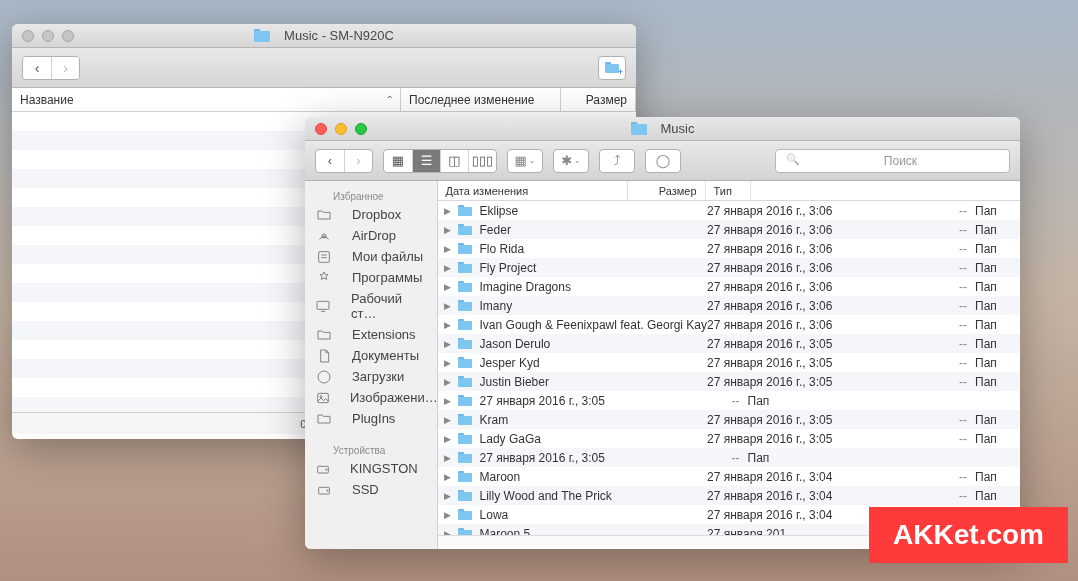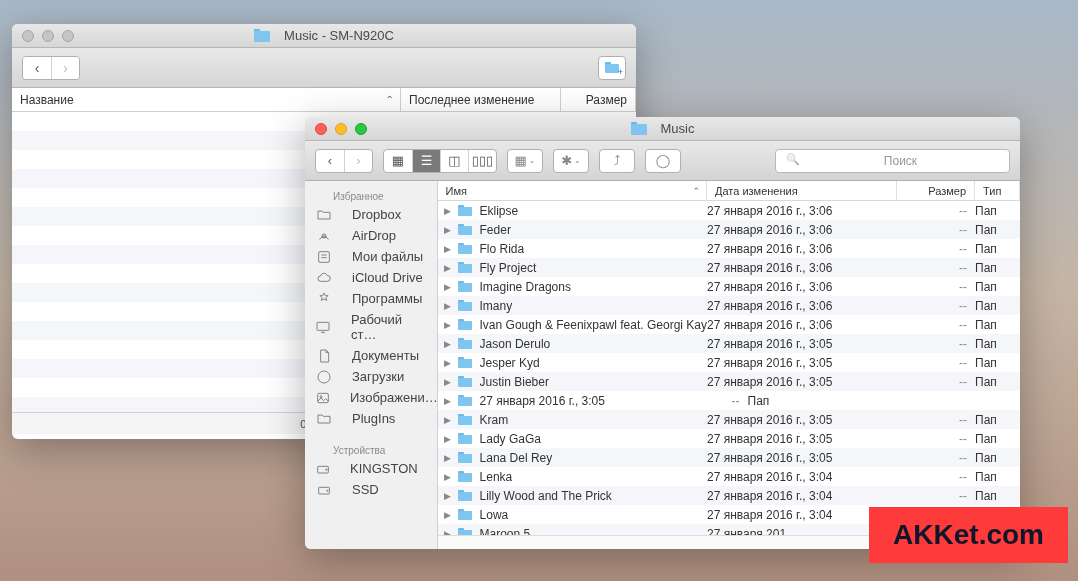--- a/index.html
+++ b/index.html
@@ -80,21 +80,21 @@
 .row { height: 19px; display: flex; align-items: center; font-size: 12px; color: #333; }
 .row:nth-child(even) { background: #f4f6fa; }
 .row .disc { width: 20px; text-align: center; color: #888; font-size: 9px; }
 .row .ico { width: 22px; display: flex; align-items: center; }
 .row .nm { flex: 1; white-space: nowrap; overflow: hidden; text-overflow: ellipsis; }
 .row .md { width: 190px; color: #333; white-space: nowrap; }
 .row .sz { width: 78px; text-align: right; padding-right: 8px; color: #888; }
 .row .tp { width: 45px; color: #333; white-space: nowrap; overflow: hidden; }
 .scroll-bottom { height: 14px; background: #fafafa; border-top: 1px solid #ddd; }
 
-.watermark { position: absolute; right: 10px; bottom: 18px; background: #ff3a3a; color: #0f172a; font-size: 28px; font-weight: 700; padding: 12px 24px; font-family: Arial, sans-serif; }
+.watermark { position: absolute; right: 10px; bottom: 18px; background: #ff3a3a; color: #ffffff; font-size: 28px; font-weight: 700; padding: 12px 24px; font-family: Arial, sans-serif; }
 
 svg.ico-sidebar { width: 16px; height: 16px; fill: none; stroke: #7a7a7a; stroke-width: 1.4; }
 </style>
 </head>
 <body>
 
 <div class="window win1">
   <div class="titlebar">
     <div class="traffic">
       <div class="tbtn gray"></div>
@@ -199,41 +199,41 @@
               <svg class="ico-sidebar" viewBox="0 0 24 24">
                 <rect x="4" y="4" width="16" height="16" rx="2"></rect>
                 <path d="M8 9h8M8 13h8"></path>
               </svg>
             </span>
             <span>Мои файлы</span>
           </div>
           <div class="sb-item">
             <span class="sb-icon">
               <svg class="ico-sidebar" viewBox="0 0 24 24">
-                <path d="M7 17a4 4 0 0 1 0-8 5 5 0 0 1 9.6-1A4 4 0 0 1 17 17z"></path>
-              </svg>
-            </span>
-            <span>iCloud Drive</span>
-          </div>
-          <div class="sb-item">
-            <span class="sb-icon">
-              <svg class="ico-sidebar" viewBox="0 0 24 24">
                 <path d="M12 3l2 4h4l-3 3 1 4-4-2-4 2 1-4-3-3h4z"></path>
               </svg>
             </span>
             <span>Программы</span>
           </div>
           <div class="sb-item">
             <span class="sb-icon">
               <svg class="ico-sidebar" viewBox="0 0 24 24">
                 <rect x="3" y="5" width="18" height="12" rx="1"></rect>
                 <path d="M9 20h6"></path>
               </svg>
             </span>
             <span>Рабочий ст…</span>
+          </div>
+          <div class="sb-item">
+            <span class="sb-icon">
+              <svg class="ico-sidebar" viewBox="0 0 24 24">
+                <path d="M3 6h6l2 2h10v10H3z"></path>
+              </svg>
+            </span>
+            <span>Extensions</span>
           </div>
           <div class="sb-item">
             <span class="sb-icon">
               <svg class="ico-sidebar" viewBox="0 0 24 24">
                 <path d="M7 3h8l4 4v14H7z"></path>
                 <path d="M15 3v4h4"></path>
               </svg>
             </span>
             <span>Документы</span>
           </div>
@@ -283,21 +283,20 @@
                 <rect x="4" y="8" width="16" height="10" rx="1"></rect>
                 <circle cx="17" cy="13" r="1"></circle>
               </svg>
             </span>
             <span>SSD</span>
           </div>
         </div>
     </div>
     <div class="main">
       <div class="columns2">
-        <div class="col2 name">Имя</div>
         <div class="col2 mod">Дата изменения</div>
         <div class="col2 size">Размер</div>
         <div class="col2 type">Тип</div>
       </div>
       <div class="filelist" id="filelist">
           <div class="row">
             <span class="disc">▶</span>
             <span class="ico">
               <span class="folder-icon sm"></span>
             </span>
@@ -423,31 +422,30 @@
             <span class="nm">Lady GaGa</span>
             <span class="md">27 января 2016 г., 3:05</span>
             <span class="sz">--</span>
             <span class="tp">Пап</span>
           </div>
           <div class="row">
             <span class="disc">▶</span>
             <span class="ico">
               <span class="folder-icon sm"></span>
             </span>
-            <span class="nm">Lana Del Rey</span>
-            <span class="md">27 января 2016 г., 3:05</span>
-            <span class="sz">--</span>
-            <span class="tp">Пап</span>
-          </div>
-          <div class="row">
-            <span class="disc">▶</span>
-            <span class="ico">
-              <span class="folder-icon sm"></span>
-            </span>
-            <span class="nm">Lenka</span>
+            <span class="md">27 января 2016 г., 3:05</span>
+            <span class="sz">--</span>
+            <span class="tp">Пап</span>
+          </div>
+          <div class="row">
+            <span class="disc">▶</span>
+            <span class="ico">
+              <span class="folder-icon sm"></span>
+            </span>
+            <span class="nm">Maroon</span>
             <span class="md">27 января 2016 г., 3:04</span>
             <span class="sz">--</span>
             <span class="tp">Пап</span>
           </div>
           <div class="row">
             <span class="disc">▶</span>
             <span class="ico">
               <span class="folder-icon sm"></span>
             </span>
             <span class="nm">Lilly Wood and The Prick</span>

